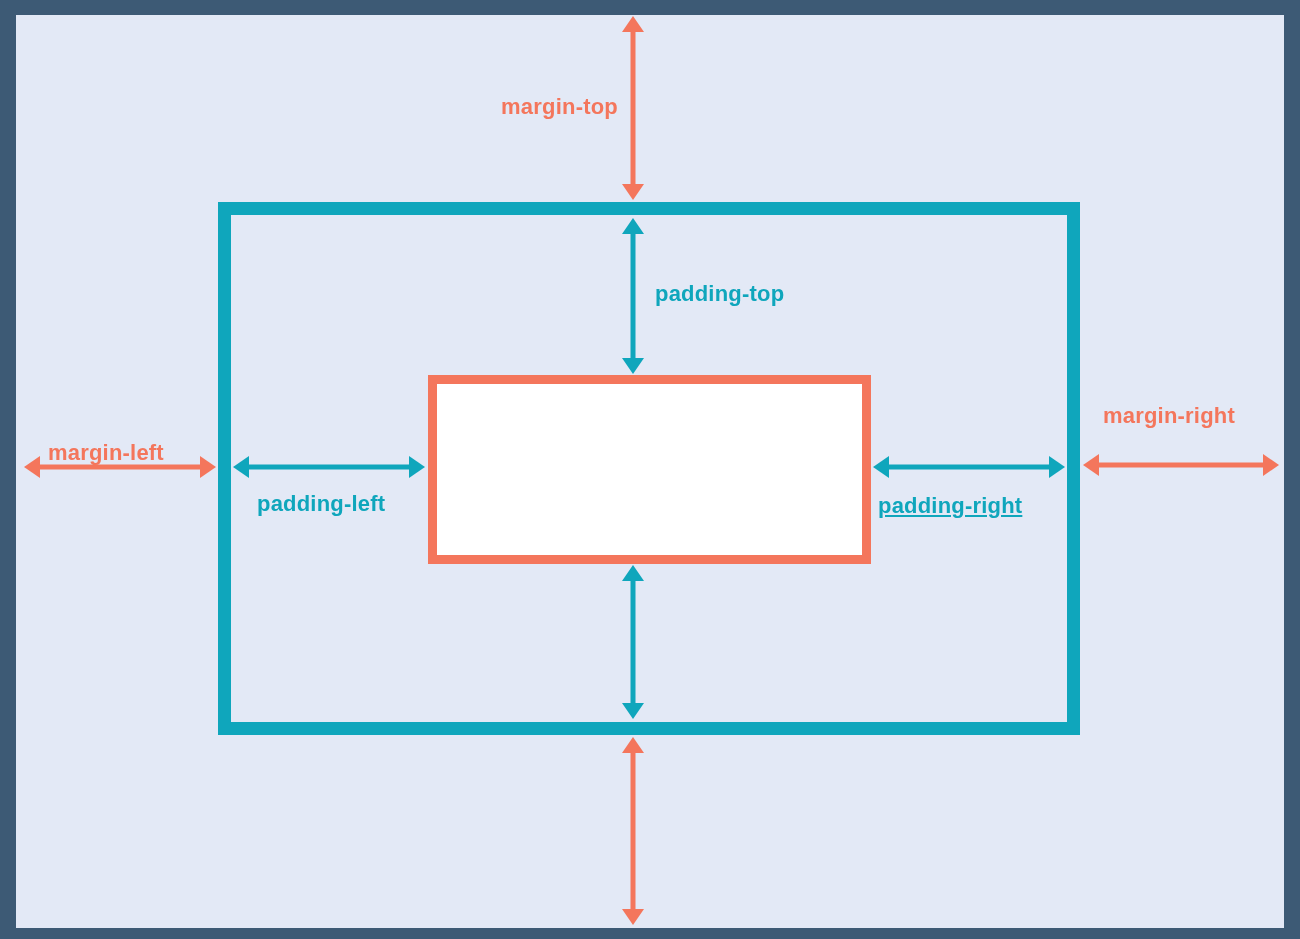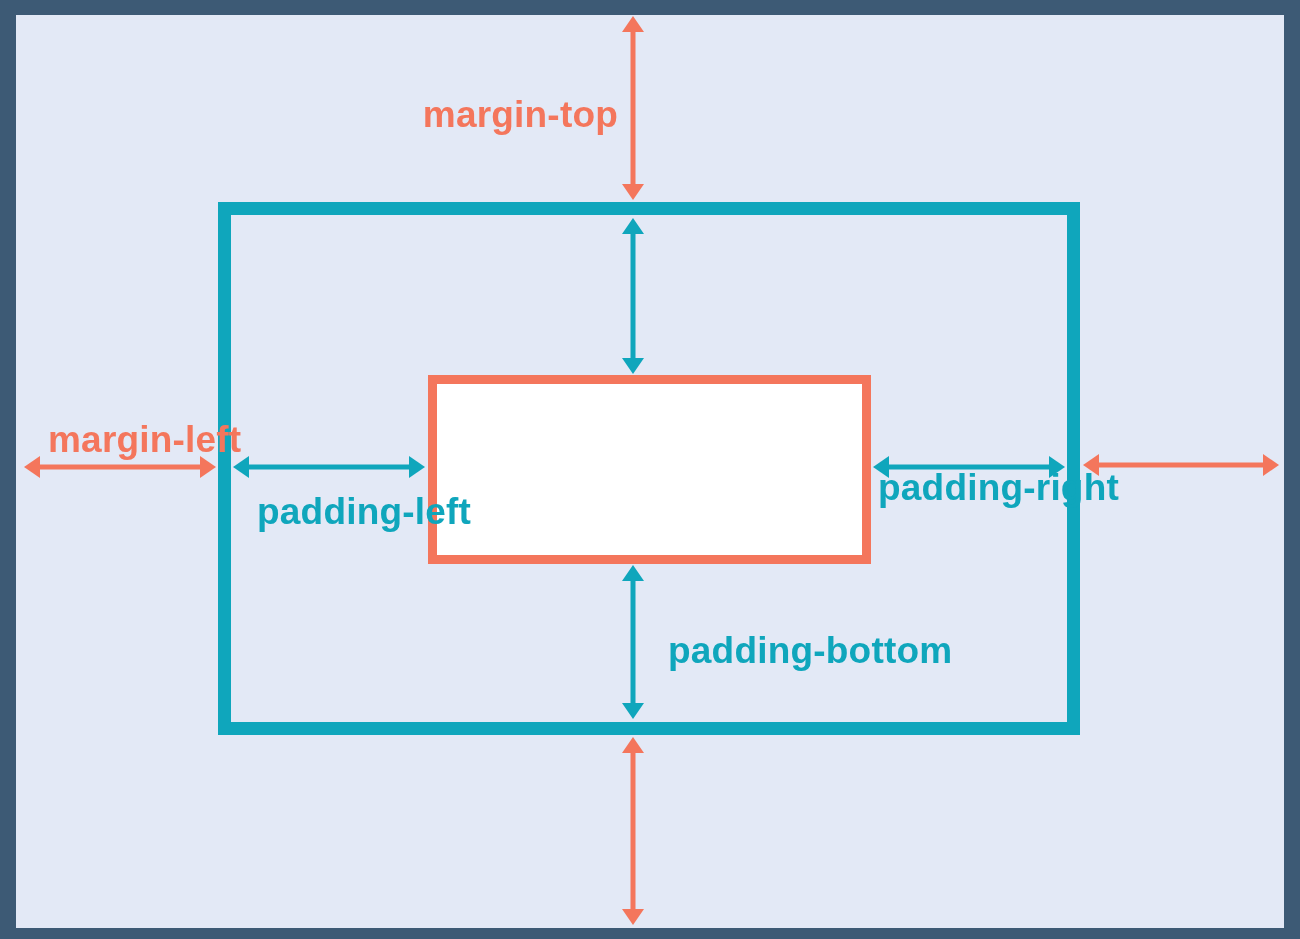--- a/index.html
+++ b/index.html
@@ -74,30 +74,30 @@
   .padding-bottom-arrow { left: 619px; top: 565px; height: 154px; }
   .margin-bottom-arrow  { left: 619px; top: 737px; height: 188px; }
   .margin-left-arrow    { left: 24px;   top: 453px; width: 192px; }
   .padding-left-arrow   { left: 233px;  top: 453px; width: 192px; }
   .padding-right-arrow  { left: 873px;  top: 453px; width: 192px; }
   .margin-right-arrow   { left: 1083px; top: 451px; width: 196px; }
 
   
   .label {
     position: absolute;
-    font-size: 37px;
+    font-size: 22px;
     font-weight: 700;
     letter-spacing: 0.2px;
     white-space: nowrap;
   }
   .margin-top-label     { right: 682px; top: 94px;  color: var(--margin-accent); }
   .padding-top-label    { left: 655px;  top: 281px; color: var(--padding-accent); }
-  .margin-left-label    { left: 48px;   top: 419px; color: var(--margin-accent); }
+  .margin-left-label    { left: 48px;   top: 440px; color: var(--margin-accent); }
   .padding-left-label   { left: 257px;  top: 491px; color: var(--padding-accent); }
-  .padding-right-label  { left: 878px;  top: 467px; color: var(--padding-accent); }
+  .padding-right-label  { left: 878px;  top: 493px; color: var(--padding-accent); text-decoration: underline; }
   .margin-right-label   { left: 1103px; top: 403px; color: var(--margin-accent); }
   .padding-bottom-label { left: 668px;  top: 630px; color: var(--padding-accent); }
   .margin-bottom-label  { right: 685px; top: 814px; color: var(--margin-accent); }
 </style>
 </head>
 <body>
 
 <div class="diagram">
   <div class="surface"></div>
 
@@ -140,17 +140,18 @@
     <span class="line"></span>
     <span class="head head-right"></span>
   </div>
   <div class="arrow arrow-h coral margin-right-arrow">
     <span class="head head-left"></span>
     <span class="line"></span>
     <span class="head head-right"></span>
   </div>
 
   <div class="label margin-top-label">margin-top</div>
+  <div class="label padding-top-label">padding-top</div>
   <div class="label margin-left-label">margin-left</div>
   <div class="label padding-left-label">padding-left</div>
   <div class="label padding-right-label">padding-right</div>
-  <div class="label padding-bottom-label">padding-bottom</div>
+  <div class="label margin-right-label">margin-right</div>
 </div>
 
 </body></html>

